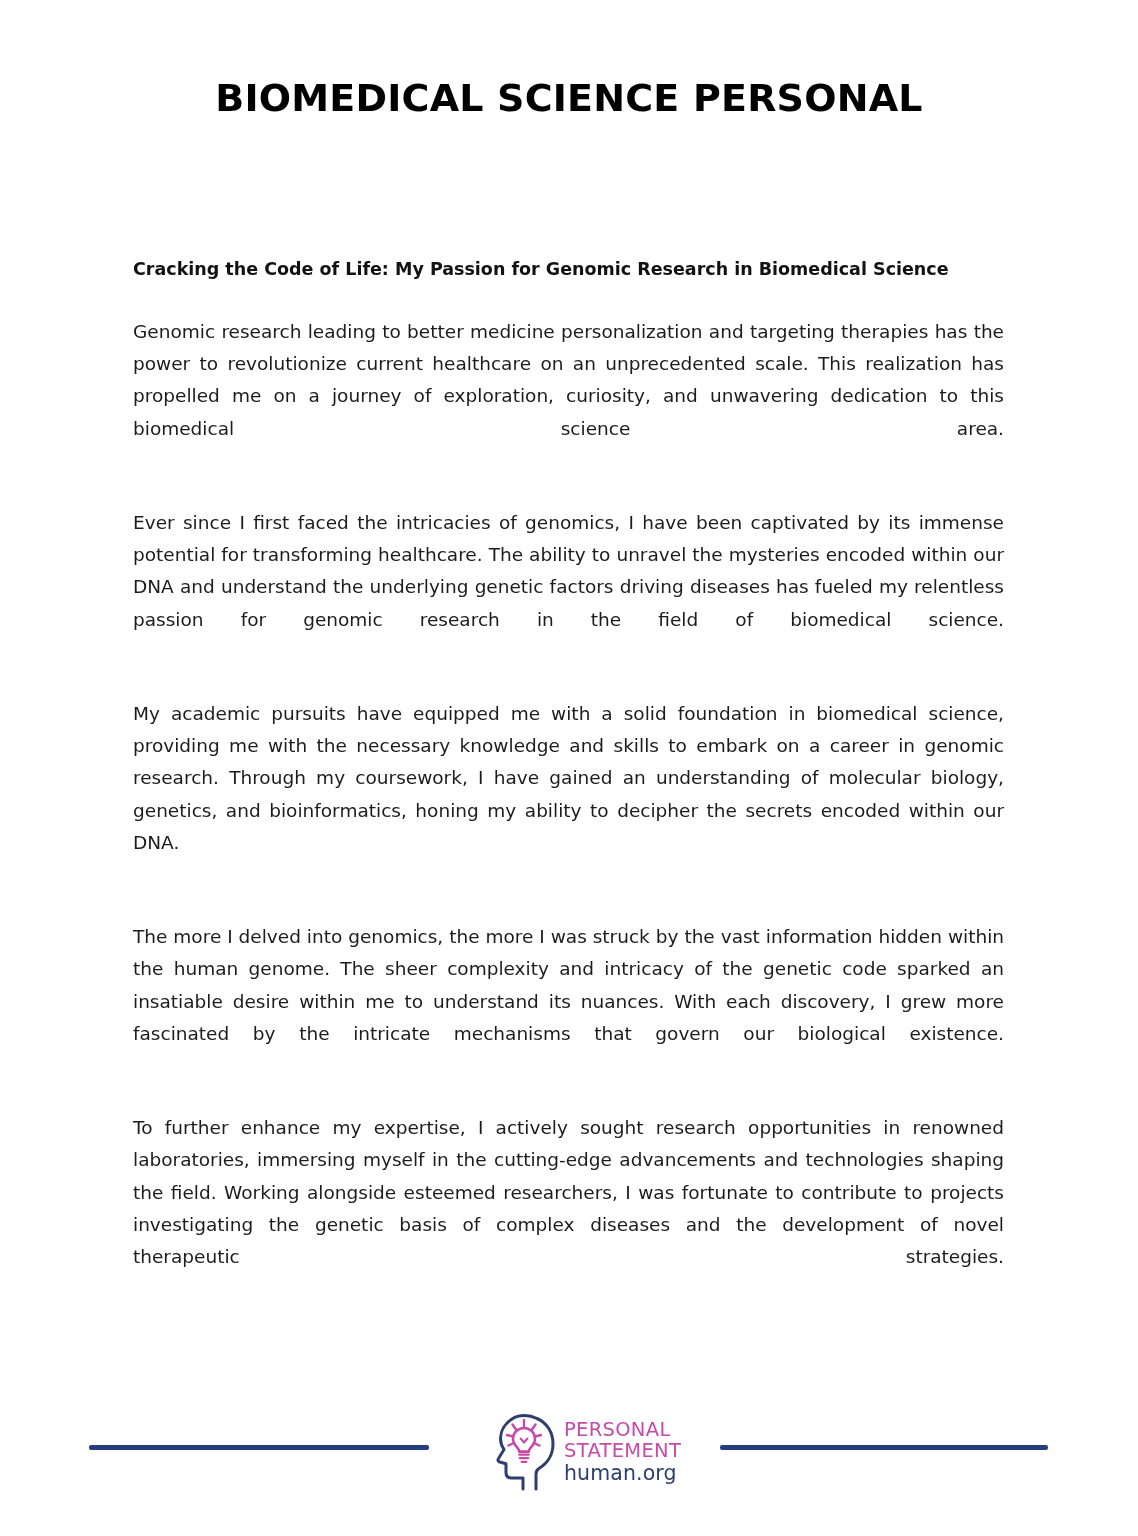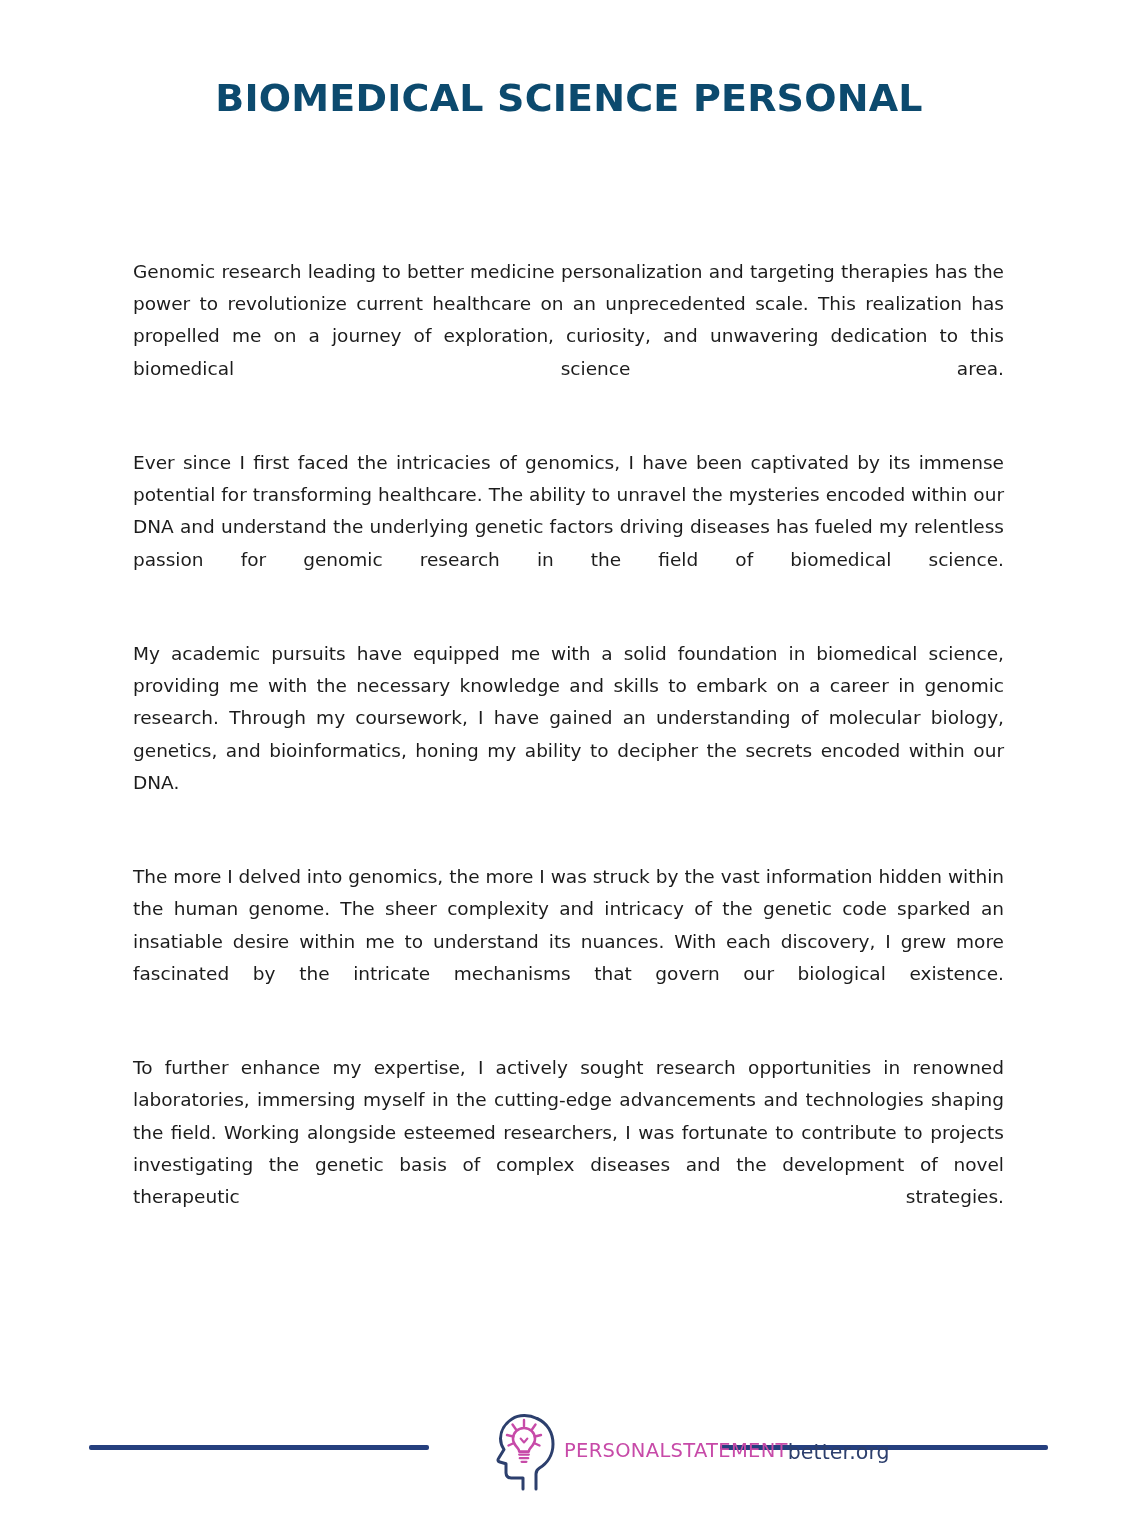--- a/index.html
+++ b/index.html
@@ -18,21 +18,21 @@
     box-sizing: border-box;
   }
 
   
   .doc-title {
     position: absolute;
     left: 0;
     top: 66px;
     width: 1138px;
     text-align: center;
-    color: #0c4a6e;
+    color: #000000;
     font-size: 38px;
     font-weight: 700;
     letter-spacing: 0.2px;
     line-height: 64px;
     text-transform: uppercase;
   }
   .doc-title .title-line {
     display: block;
     white-space: nowrap;
   }
@@ -105,21 +105,21 @@
   }
 
   .logo-mark {
     width: 62px;
     height: 82px;
     flex: 0 0 62px;
   }
 
   .logo-words {
     display: flex;
-    flex-direction: row;
+    flex-direction: column;
     justify-content: flex-start;
     line-height: 1.08;
   }
   .logo-words .lw1,
   .logo-words .lw2 {
     font-size: 19.5px;
     color: #c74aa8;
     letter-spacing: 0.3px;
     font-weight: 400;
   }
@@ -135,20 +135,21 @@
 <body>
 
 <div class="page">
 
   <div class="doc-title">
     <span class="title-line">BIOMEDICAL SCIENCE PERSONAL</span>
   </div>
 
   <div class="content">
 
+    <p class="essay-heading">Cracking the Code of Life: My Passion for Genomic Research in Biomedical Science</p>
 
     <p class="para">Genomic research leading to better medicine personalization and targeting therapies has the power to revolutionize current healthcare on an unprecedented scale. This realization has propelled me on a journey of exploration, curiosity, and unwavering dedication to this biomedical science area.</p>
 
     <p class="para">Ever since I first faced the intricacies of genomics, I have been captivated by its immense potential for transforming healthcare. The ability to unravel the mysteries encoded within our DNA and understand the underlying genetic factors driving diseases has fueled my relentless passion for genomic research in the field of biomedical science.</p>
 
     <p class="para">My academic pursuits have equipped me with a solid foundation in biomedical science, providing me with the necessary knowledge and skills to embark on a career in genomic research. Through my coursework, I have gained an understanding of molecular biology, genetics, and bioinformatics, honing my ability to decipher the secrets encoded within our DNA.</p>
 
     <p class="para">The more I delved into genomics, the more I was struck by the vast information hidden within the human genome. The sheer complexity and intricacy of the genetic code sparked an insatiable desire within me to understand its nuances. With each discovery, I grew more fascinated by the intricate mechanisms that govern our biological existence.</p>
 
     <p class="para">To further enhance my expertise, I actively sought research opportunities in renowned laboratories, immersing myself in the cutting-edge advancements and technologies shaping the field. Working alongside esteemed researchers, I was fortunate to contribute to projects investigating the genetic basis of complex diseases and the development of novel therapeutic strategies.</p>
@@ -207,17 +208,17 @@
             <line x1="26.2" y1="43.6" x2="35.8" y2="43.6"></line>
             <line x1="26.8" y1="47.2" x2="35.2" y2="47.2"></line>
             <line x1="28.6" y1="50.8" x2="33.4" y2="50.8"></line>
           </g>
         </svg>
       </span>
 
       <span class="logo-words">
         <span class="lw1">PERSONAL</span>
         <span class="lw2">STATEMENT</span>
-        <span class="lw3">better.org</span>
+        <span class="lw3">human.org</span>
       </span>
     </div>
   </div>
 </div>
 
 </body></html>

